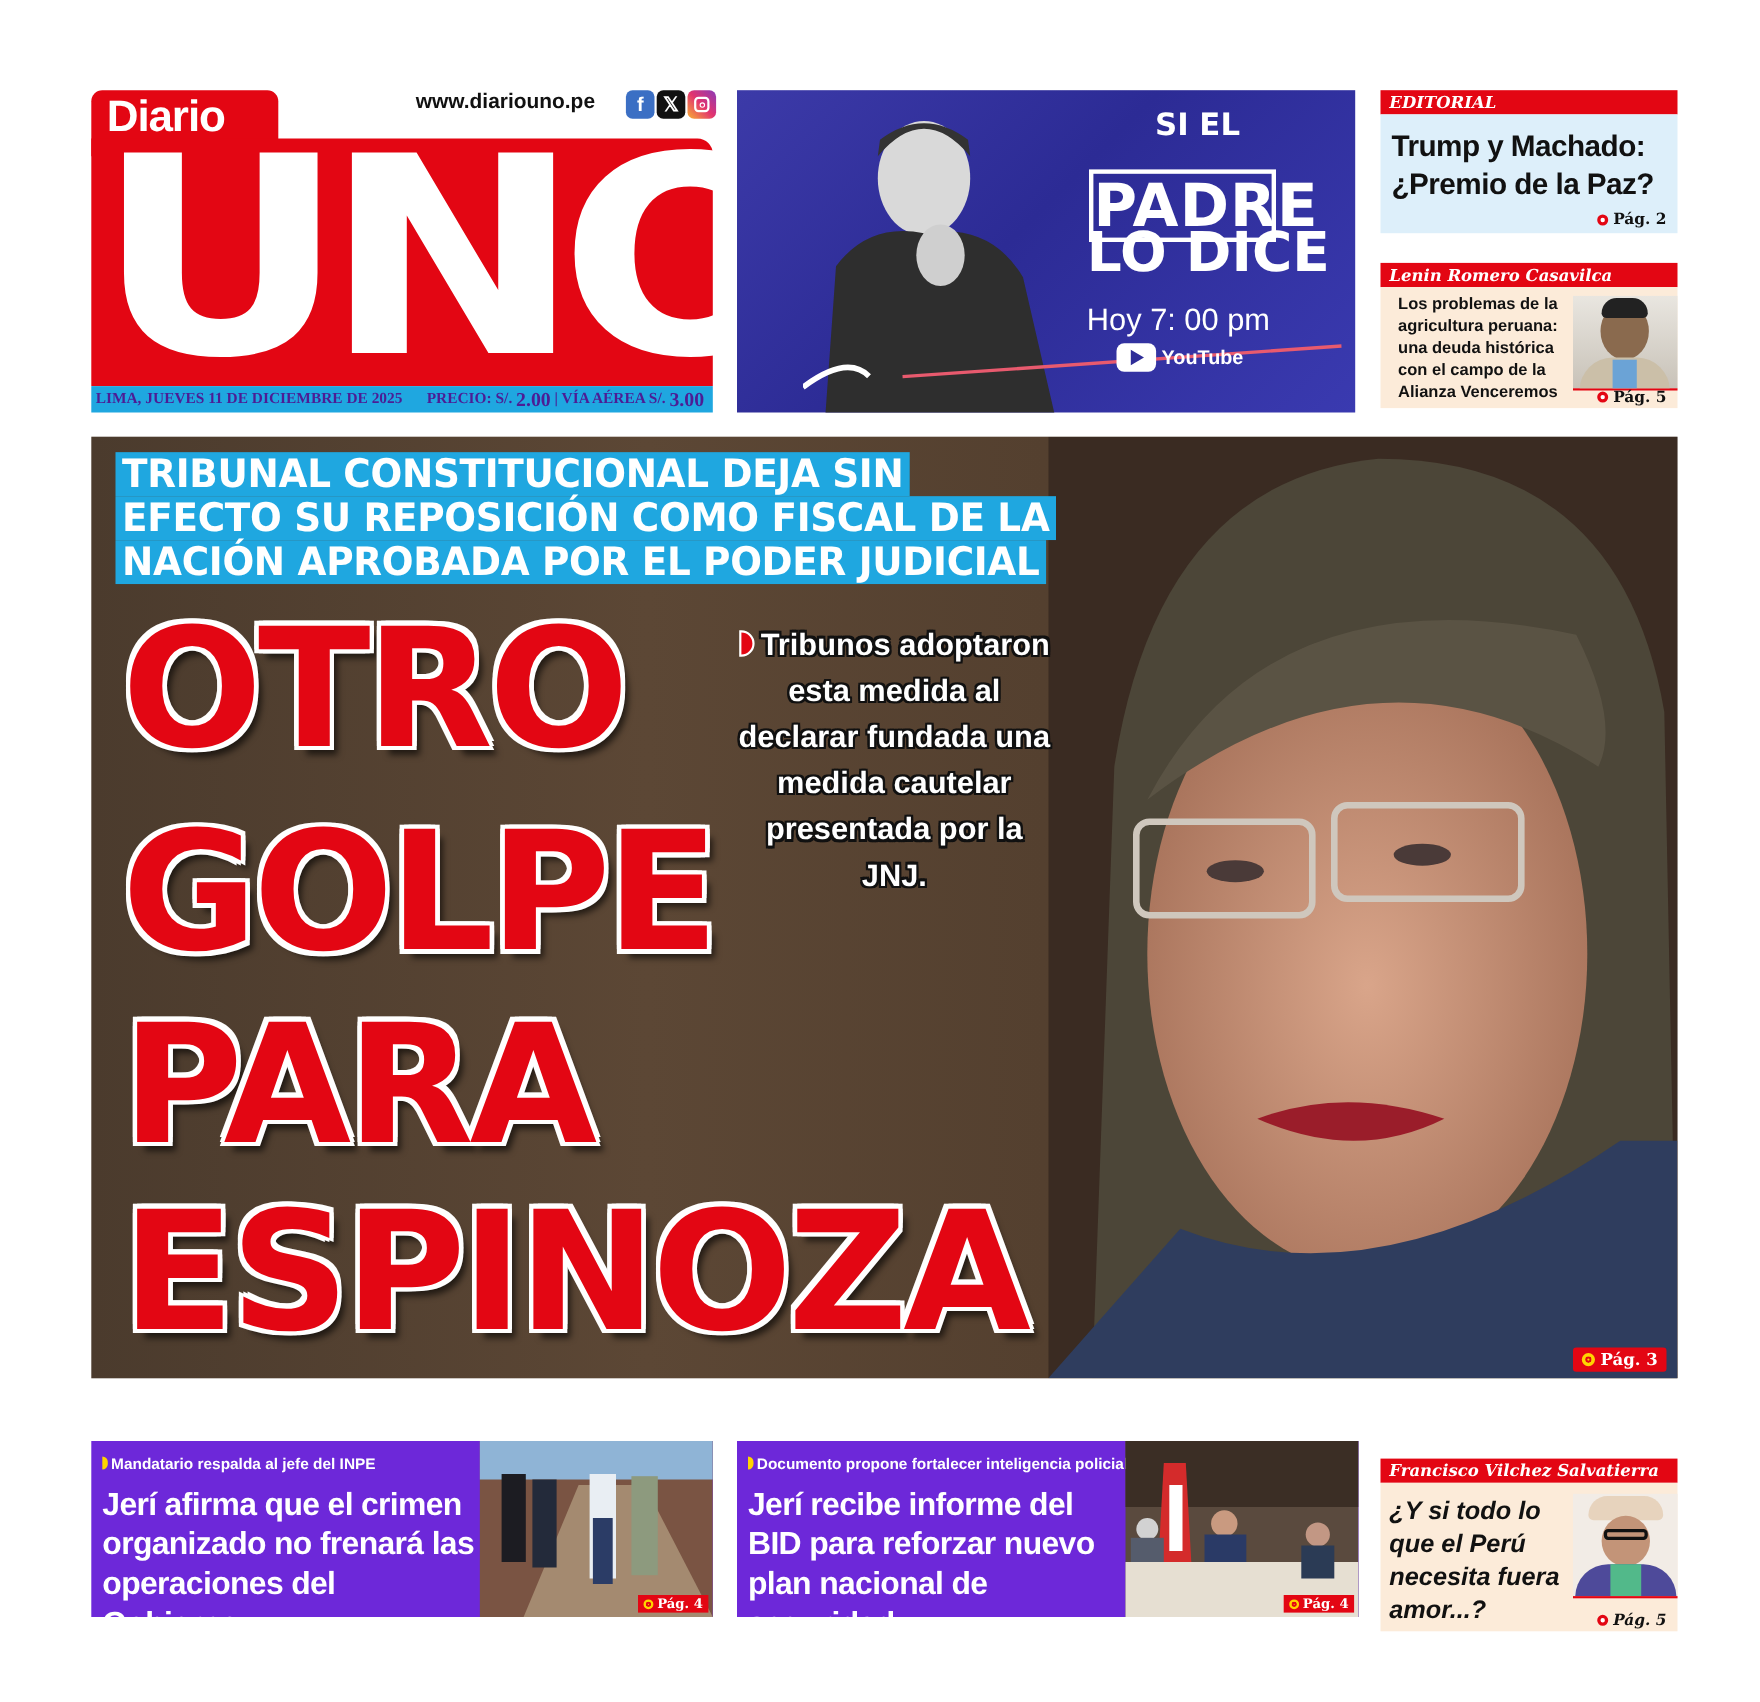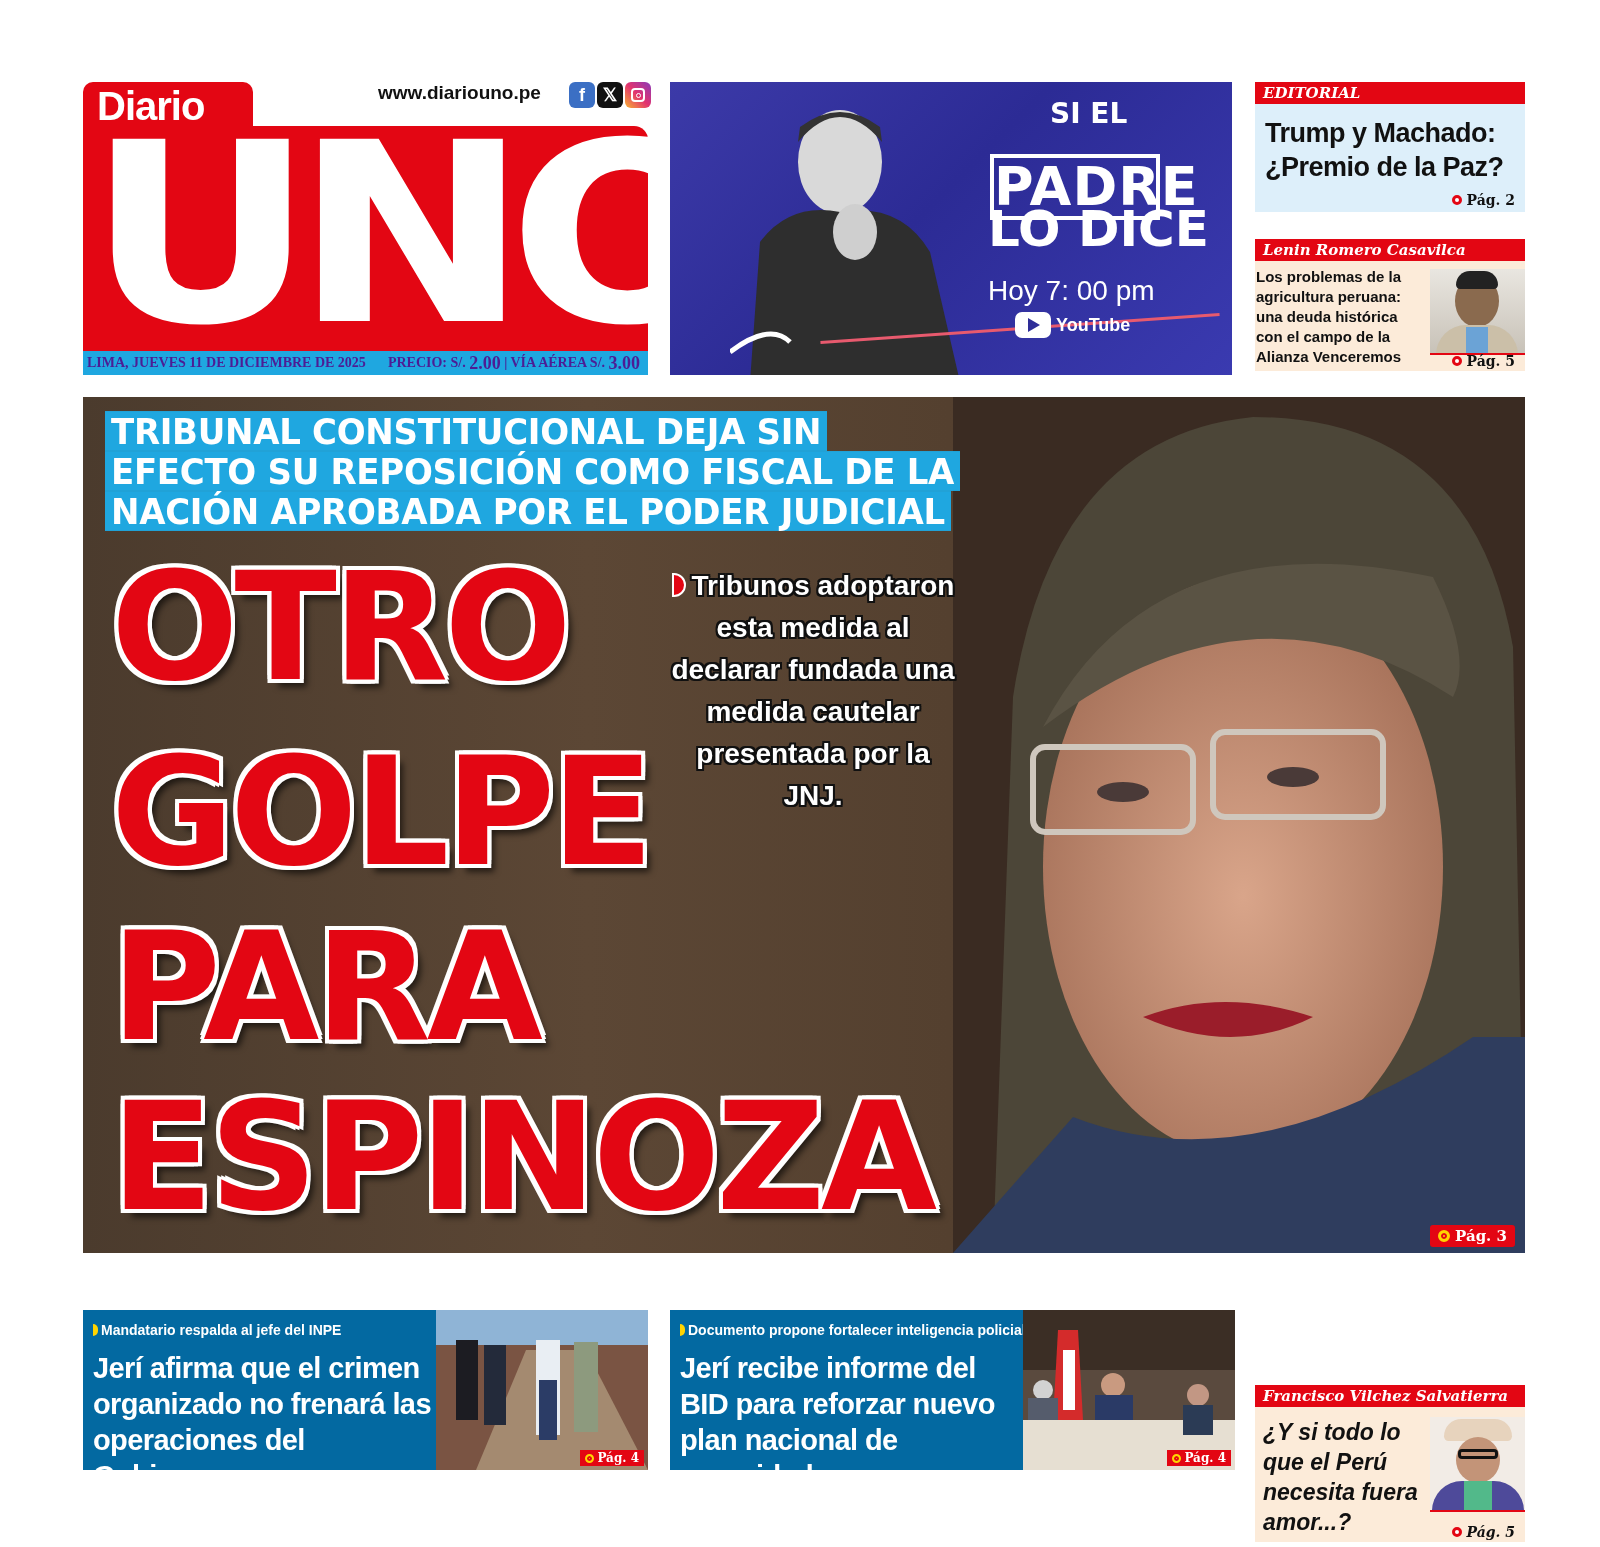--- a/index.html
+++ b/index.html
@@ -29,38 +29,38 @@
   .ad-yt-icon::after { content: ""; position: absolute; left: 13px; top: 6px; border-left: 12px solid #2e2d98; border-top: 7px solid transparent; border-bottom: 7px solid transparent; }
   .ad-scribble { position: absolute; left: 150px; top: 245px; width: 400px; height: 3px; background: #e85a6e; transform: rotate(-4deg); }
 
   
   .rbox { left: 1255px; width: 270px; }
   .rbox-head { background: #e30613; color: #fff; font-family: "DejaVu Serif", serif; font-weight: 700; font-style: italic; font-size: 15px; padding: 2px 8px; height: 22px; line-height: 18px; }
   .edit-body { background: #ddeffa; height: 108px; padding: 12px 10px 0 10px; position: relative; }
   .edit-title { font-weight: 700; font-size: 27px; line-height: 34px; color: #111; font-family: "Liberation Sans", sans-serif; letter-spacing: -0.5px; }
   .pag { position: absolute; right: 10px; bottom: 4px; font-family: "DejaVu Serif", serif; font-weight: 700; font-size: 14px; color: #111; display:flex; align-items:center; gap:4px; }
   .pag-dot { width: 10px; height: 10px; border-radius: 50%; border: 3px solid #e30613; background: #fff; display:inline-block; }
-  .col-body { background: #fcebd9; height: 110px; position: relative; padding: 6px 1px; }
+  .col-body { background: #fcebd9; height: 110px; position: relative; padding: 6px 16px; }
   .col-text { font-weight: 700; font-size: 15px; line-height: 20px; color: #111; width: 160px; }
   .col-photo { position: absolute; right: 0; top: 8px; width: 95px; height: 86px; background: linear-gradient(180deg,#e9e6e0,#c8c2b8); border-bottom: 2px solid #e30613; overflow: hidden; }
   .face { position: absolute; border-radius: 50%; }
 
   
   .hero { left: 83px; top: 397px; width: 1442px; height: 856px; background: linear-gradient(90deg,#4b3b2d 0%, #5c4735 35%, #54402f 60%, #3e2f27 100%); overflow: hidden; }
   .hero-photo { position: absolute; left: 870px; top: 0; width: 572px; height: 856px; }
   .kicker { position: absolute; left: 22px; top: 15px; }
   .kicker-line { display: inline-block; background: #1fa7e0; color: #fff; font-weight: 900; font-size: 34px; line-height: 38px; padding: 0 6px; margin-bottom: 2px; letter-spacing: -0.3px; font-family: "DejaVu Sans", sans-serif; transform: scaleY(1.05); }
   .headline { position: absolute; left: 28px; font-family: "DejaVu Sans", sans-serif; font-weight: 700; color: #e30613; -webkit-text-stroke: 0px; text-shadow: 0 0 0 #fff, 4px 0 0 #fff, -4px 0 0 #fff, 0 4px 0 #fff, 0 -4px 0 #fff, 4px 4px 0 #fff, -4px -4px 0 #fff, 4px -4px 0 #fff, -4px 4px 0 #fff, 7px 8px 6px rgba(0,0,0,0.6); letter-spacing: -4px; }
   .bullets { position: absolute; left: 510px; top: 170px; width: 430px; text-align: center; color: #fff; font-weight: 900; font-size: 28px; line-height: 42px; font-family: "Liberation Sans", sans-serif; text-shadow: 2px 0 0 #111, -2px 0 0 #111, 0 2px 0 #111, 0 -2px 0 #111, 2px 2px 0 #111, -2px -2px 0 #111, 2px -2px 0 #111, -2px 2px 0 #111; }
   .bullet-mark { display: inline-block; width: 14px; height: 24px; background: #e30613; border-radius: 0 12px 12px 0; border: 2px solid #fff; vertical-align: -2px; margin-right: 6px; }
   .pag-badge { position: absolute; right: 10px; bottom: 6px; background: #e30613; color: #fff; font-family: "DejaVu Serif", serif; font-weight: 700; font-size: 15px; padding: 2px 8px; border-radius: 3px; display:flex; align-items:center; gap:5px;text-align:right; }
   .pag-badge .yd { width: 12px; height: 12px; border-radius: 50%; background: #ffd400; border: 3px solid #ffd400; box-shadow: inset 0 0 0 2px #e30613; }
 
   
-  .bstory { top: 1310px; height: 160px; background: #0369a1; }
+  .bstory { top: 1310px; height: 160px; background: #6d28d9; }
   .bstory-kicker { position: absolute; left: 10px; top: 12px; color: #fff; font-weight: 700; font-size: 14px; display:flex; align-items:center; gap: 3px; font-family: "Liberation Sans", sans-serif; }
   .bstory-kicker .mk { width: 5px; height: 12px; background: #ffd400; border-radius: 0 6px 6px 0; }
   .bstory-title { position: absolute; left: 10px; top: 40px; color: #fff; font-weight: 700; font-size: 29px; line-height: 36px; letter-spacing: -0.6px; font-family: "Liberation Sans", sans-serif; }
   .bstory-photo { position: absolute; right: 0; top: 0; width: 212px; height: 160px; overflow: hidden; }
   .small-pag { position: absolute; right: 4px; bottom: 4px; background: #e30613; color: #fff; font-family: "DejaVu Serif", serif; font-weight: 700; font-size: 12px; padding: 1px 5px; display:flex; align-items:center; gap:3px; }
   .small-pag .yd { width: 9px; height: 9px; border-radius: 50%; background: #ffd400; box-shadow: inset 0 0 0 2px #e30613; border: 2px solid #ffd400; }
 
   .col2-body { background: #fcebd9; height: 135px; position: relative; padding: 10px 8px; font-style: italic; }
   .col2-text { font-weight: 700; font-size: 23px; line-height: 30px; color: #111; width: 160px; }
 </style>
@@ -218,21 +218,21 @@
     <rect x="0" y="110" width="212" height="50" fill="#e6dfd2"></rect>
     <circle cx="175" cy="85" r="11" fill="#c29784"></circle>
     <rect x="160" y="95" width="30" height="30" fill="#2b3b55"></rect>
   </svg>
   <div class="small-pag">
     <span class="yd"></span>
     <span>Pág. 4</span>
   </div>
 </div>
 
-<div class="abs rbox" style="top:1385px;border-radius:19px;">
+<div class="abs rbox" style="top:1326px;border-radius:19px;">
   <div class="rbox-head">Francisco Vilchez Salvatierra</div>
   <div class="col2-body">
     <div class="col2-text">¿Y si todo lo que el Perú necesita fuera amor...?</div>
     <div class="col-photo" style="top:10px;height:95px;background:#f2ece6;">
       <div style="position:absolute;left:14px;top:2px;width:68px;height:22px;background:#e7d3bd;border-radius:30px 30px 8px 8px;"></div>
       <div class="face" style="left:26px;top:20px;width:44px;height:46px;background:#c39478;"></div>
       <div style="position:absolute;left:28px;top:32px;width:40px;height:10px;border:3px solid #111;border-radius:4px;"></div>
       <div style="position:absolute;left:2px;top:64px;width:92px;height:31px;background:#4e4a9a;border-radius:30px 30px 0 0;"></div>
       <div style="position:absolute;left:34px;top:64px;width:28px;height:31px;background:#52b98a;"></div>
     </div>

